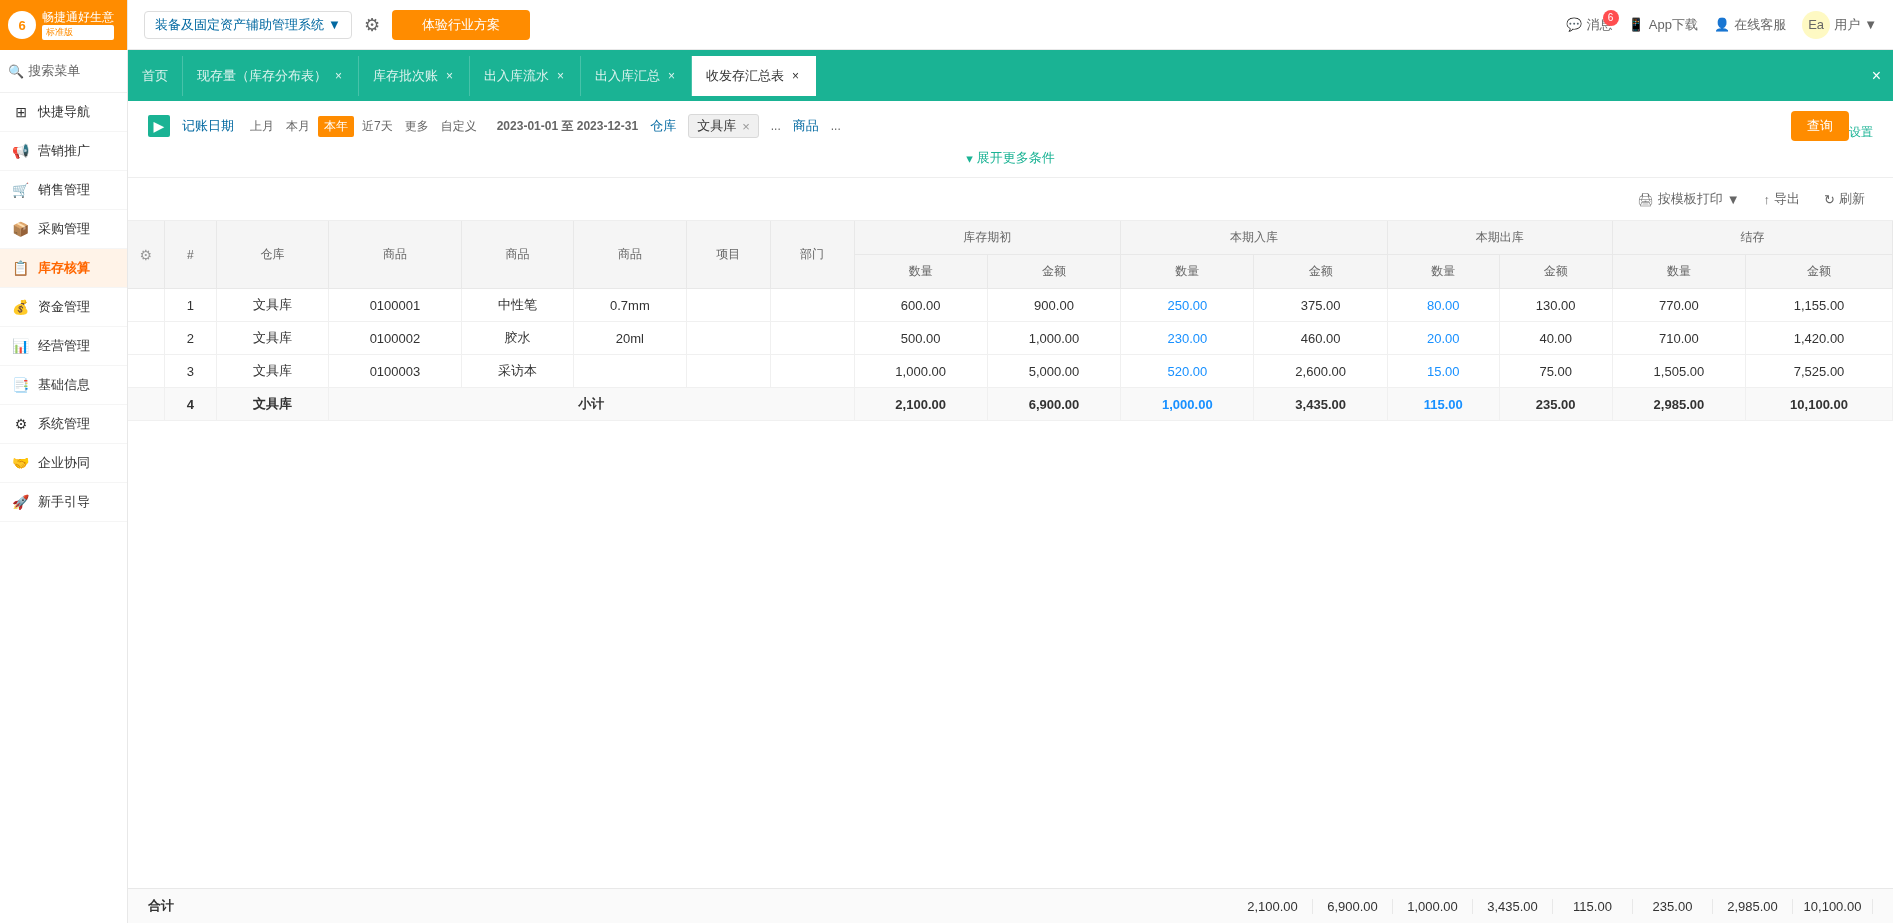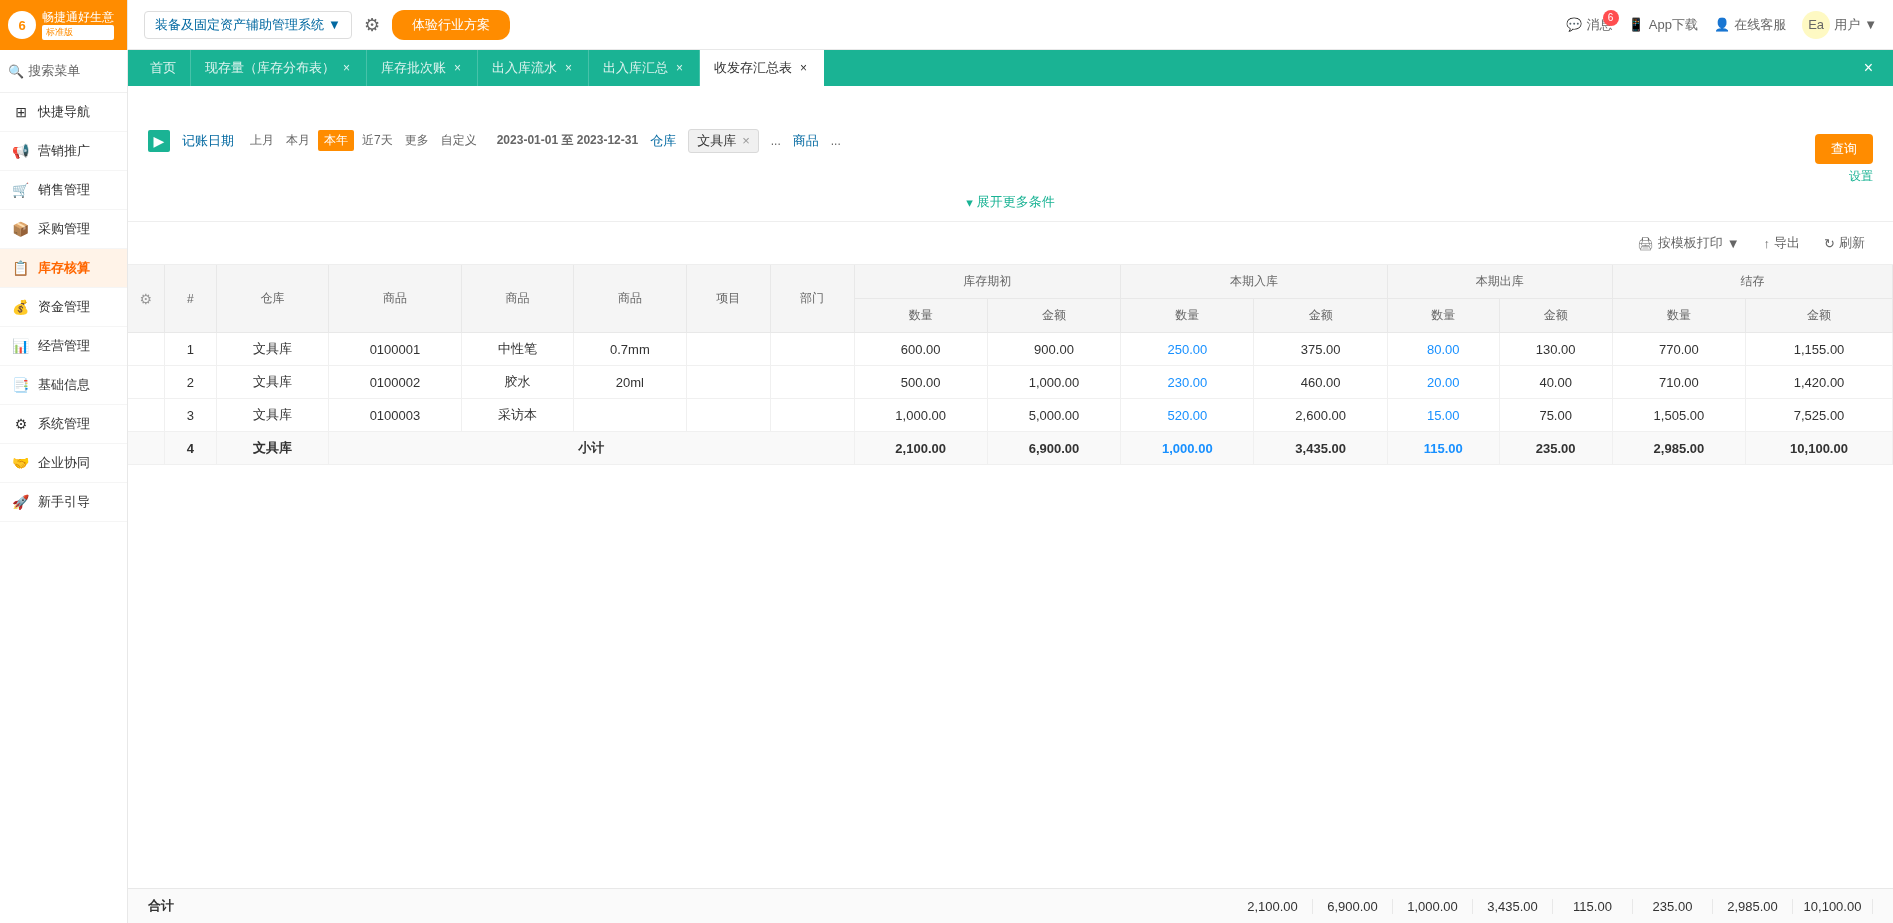--- a/index.html
+++ b/index.html
@@ -19,28 +19,28 @@
     .sidebar-item-icon { width: 18px; height: 18px; display: flex; align-items: center; justify-content: center; flex-shrink: 0; font-size: 14px; }
 
     
     .main { flex: 1; display: flex; flex-direction: column; overflow: hidden; }
 
     
     .top-header { height: 50px; background: #fff; border-bottom: 1px solid #e8e8e8; display: flex; align-items: center; justify-content: space-between; padding: 0 16px; flex-shrink: 0; }
     .top-header-left { display: flex; align-items: center; gap: 12px; }
     .system-selector { display: flex; align-items: center; gap: 4px; border: 1px solid #ddd; border-radius: 4px; padding: 4px 10px; cursor: pointer; color: #0369a1; background: #fff; font-size: 13px; }
     .settings-btn { background: none; border: none; cursor: pointer; color: #666; font-size: 18px; }
-    .trial-btn { background: #ff8c00; color: #fff; border: none; border-radius: 12px; padding: 6px 20px; cursor: pointer; font-size: 13px; text-align: right; }
+    .trial-btn { background: #ff8c00; color: #fff; border: none; border-radius: 4px; padding: 6px 30px; cursor: pointer; font-size: 13px; text-align: right; }
     .top-header-right { display: flex; align-items: center; gap: 16px; color: #666; font-size: 13px; }
     .top-header-right-item { display: flex; align-items: center; gap: 4px; cursor: pointer; position: relative; }
     .badge { background: #ff4d4f; color: #fff; border-radius: 50%; width: 16px; height: 16px; font-size: 10px; display: flex; align-items: center; justify-content: center; position: absolute; top: -6px; right: -6px; }
     .user-avatar { width: 28px; height: 28px; background: #fef9c3; border-radius: 50%; display: flex; align-items: center; justify-content: center; font-size: 12px; color: #666; }
 
     
-    .tab-bar { height: 36px; background: #1ab394; display: flex; align-items: center; padding: 0 8px; flex-shrink: 0; overflow-x: auto; }
+    .tab-bar { height: 51px; background: #1ab394; display: flex; align-items: center; padding: 0 0; flex-shrink: 0; overflow-x: auto; }
     .tab-item { height: 40px; padding: 0 14px; display: flex; align-items: center; gap: 6px; cursor: pointer; color: rgba(255,255,255,0.85); font-size: 13px; white-space: nowrap; border-right: 1px solid rgba(255,255,255,0.2); flex-shrink: 0; }
     .tab-item.active { background: #fff; color: #333; border-radius: 0; }
     .tab-close-btn { background: none; border: none; cursor: pointer; color: inherit; font-size: 12px; padding: 0 2px; }
     .tab-bar-close { margin-left: auto; padding: 0 12px; color: #fff; cursor: pointer; font-size: 16px; }
 
     
     .content { flex: 1; overflow: hidden; display: flex; flex-direction: column; background: #fff; }
 
     
     .page-header { padding: 14px 20px 0; background: #fff; flex-shrink: 0; }
@@ -232,21 +232,21 @@
         <span class="date-range">2023-01-01 至 2023-12-31</span>
         <span class="filter-label">仓库</span>
         <div class="filter-tag">
           <span>文具库</span>
           <span class="filter-tag-close">×</span>
         </div>
         <span class="filter-more">...</span>
         <span class="filter-label">商品</span>
         <span class="filter-more">...</span>
         <div style="margin-left: auto; display: flex; gap: 8px; align-items: center;">
-          <div style="display:flex;flex-direction:column;align-items:flex-end;margin-top:38px;">
+          <div style="display:flex;flex-direction:row;align-items:flex-end;">
             <button class="query-btn">查询</button>
             <button class="settings-link" style="margin-top:4px; background:none; border:none; cursor:pointer; color:#1ab394; font-size:12px;">设置</button>
           </div>
         </div>
       </div>
       <div class="filter-row2">
         <button class="expand-more-btn">
           <span>▾</span>
           <span>展开更多条件</span>
         </button>

